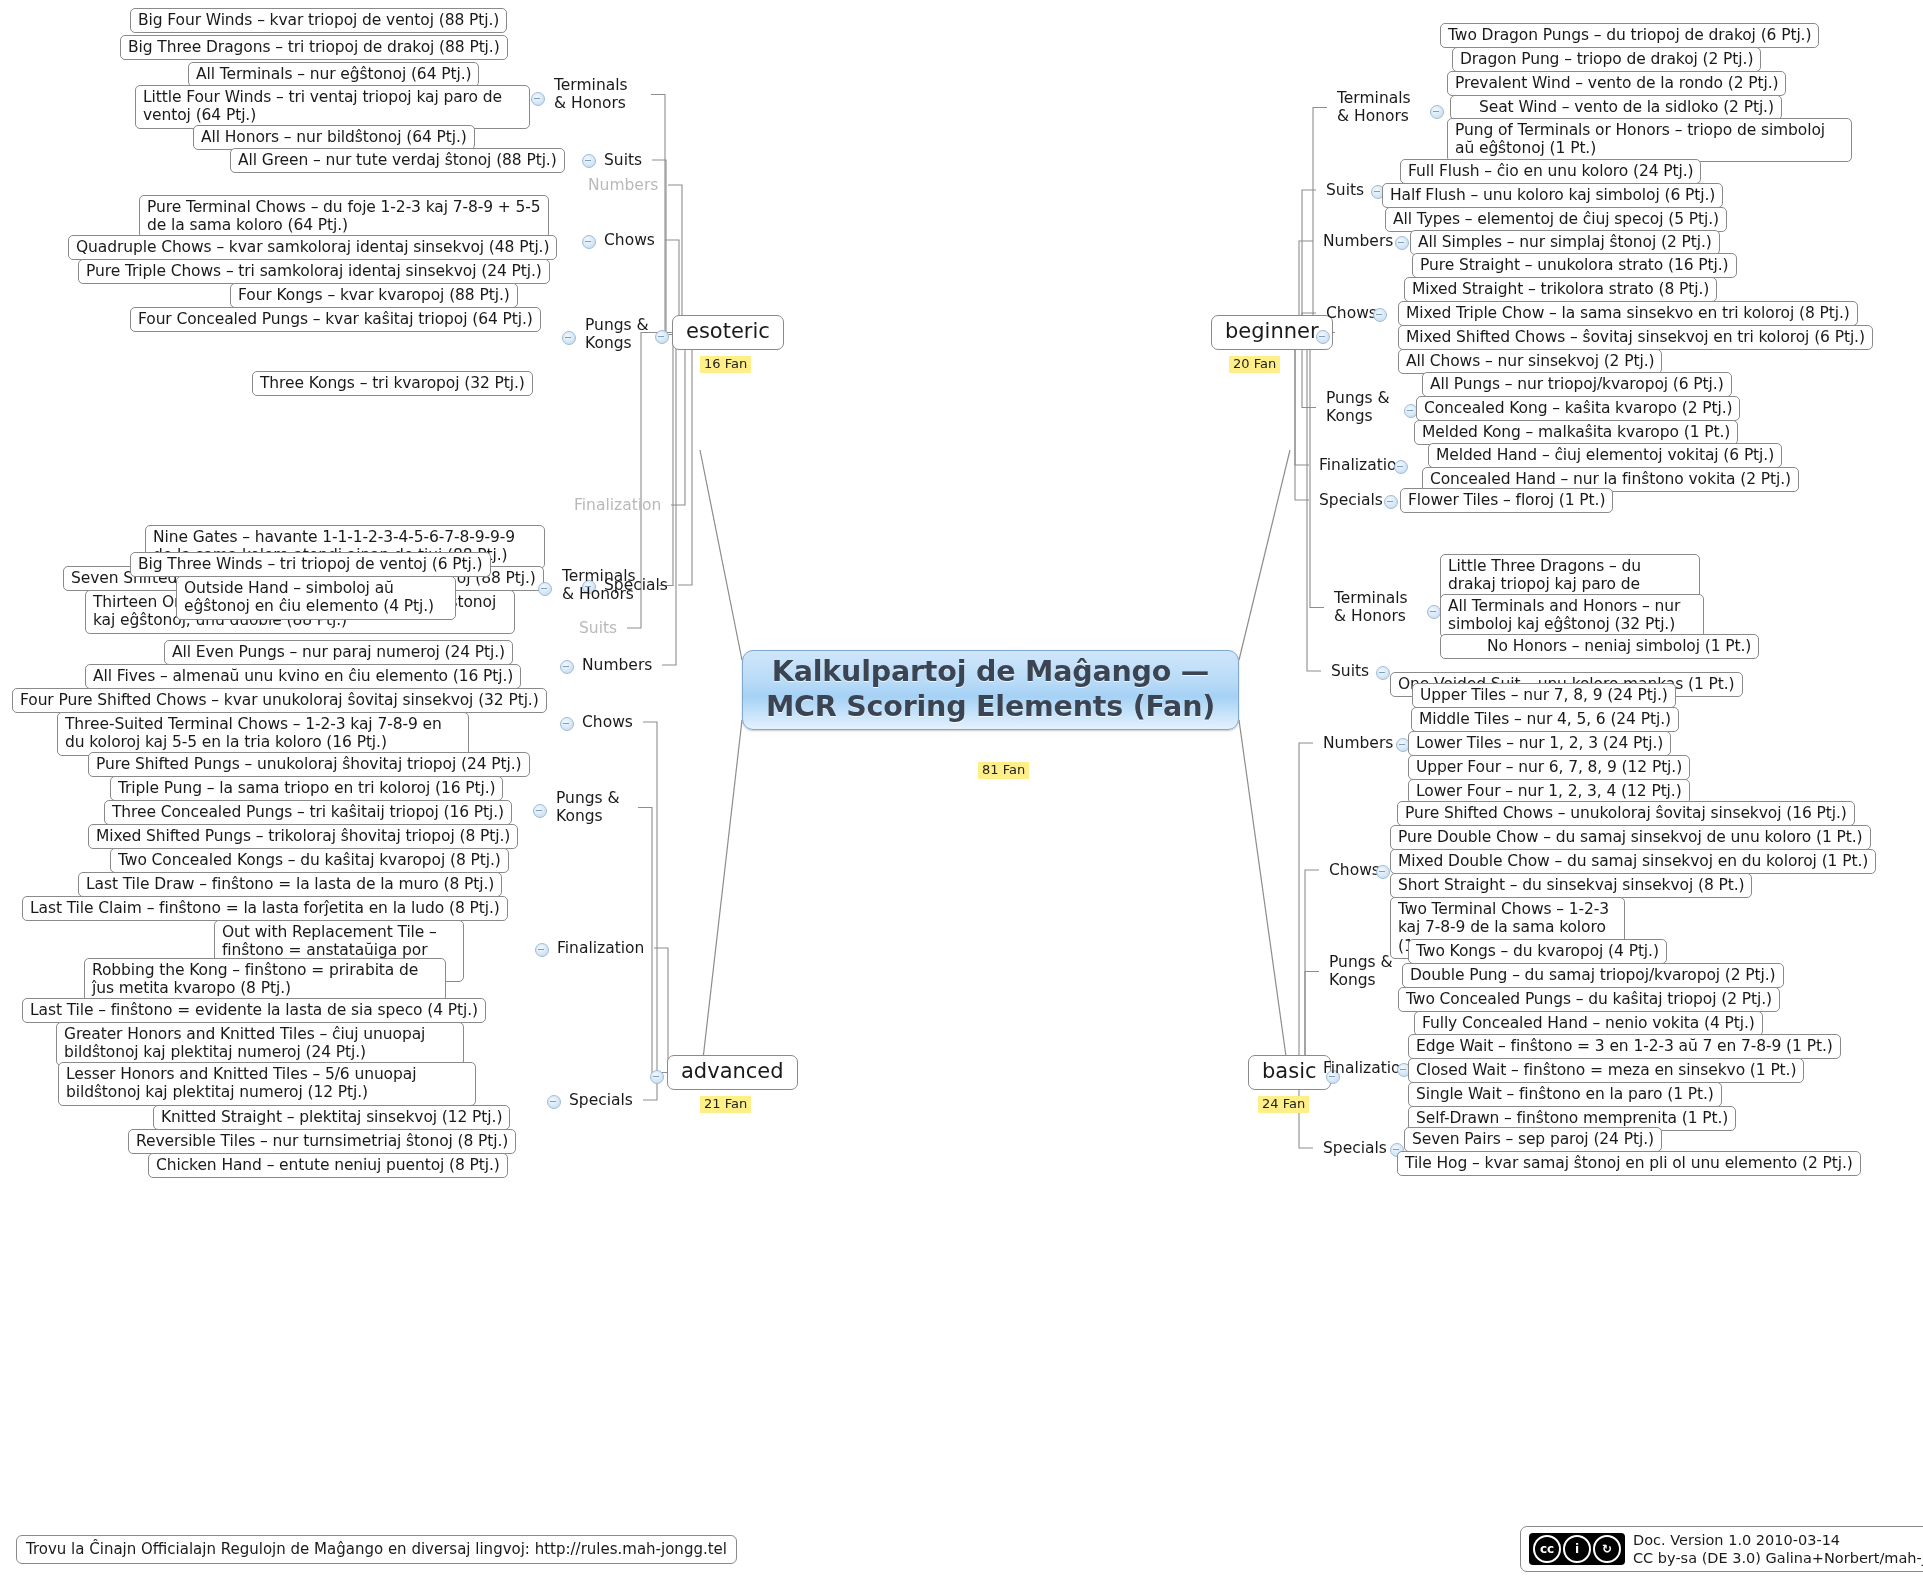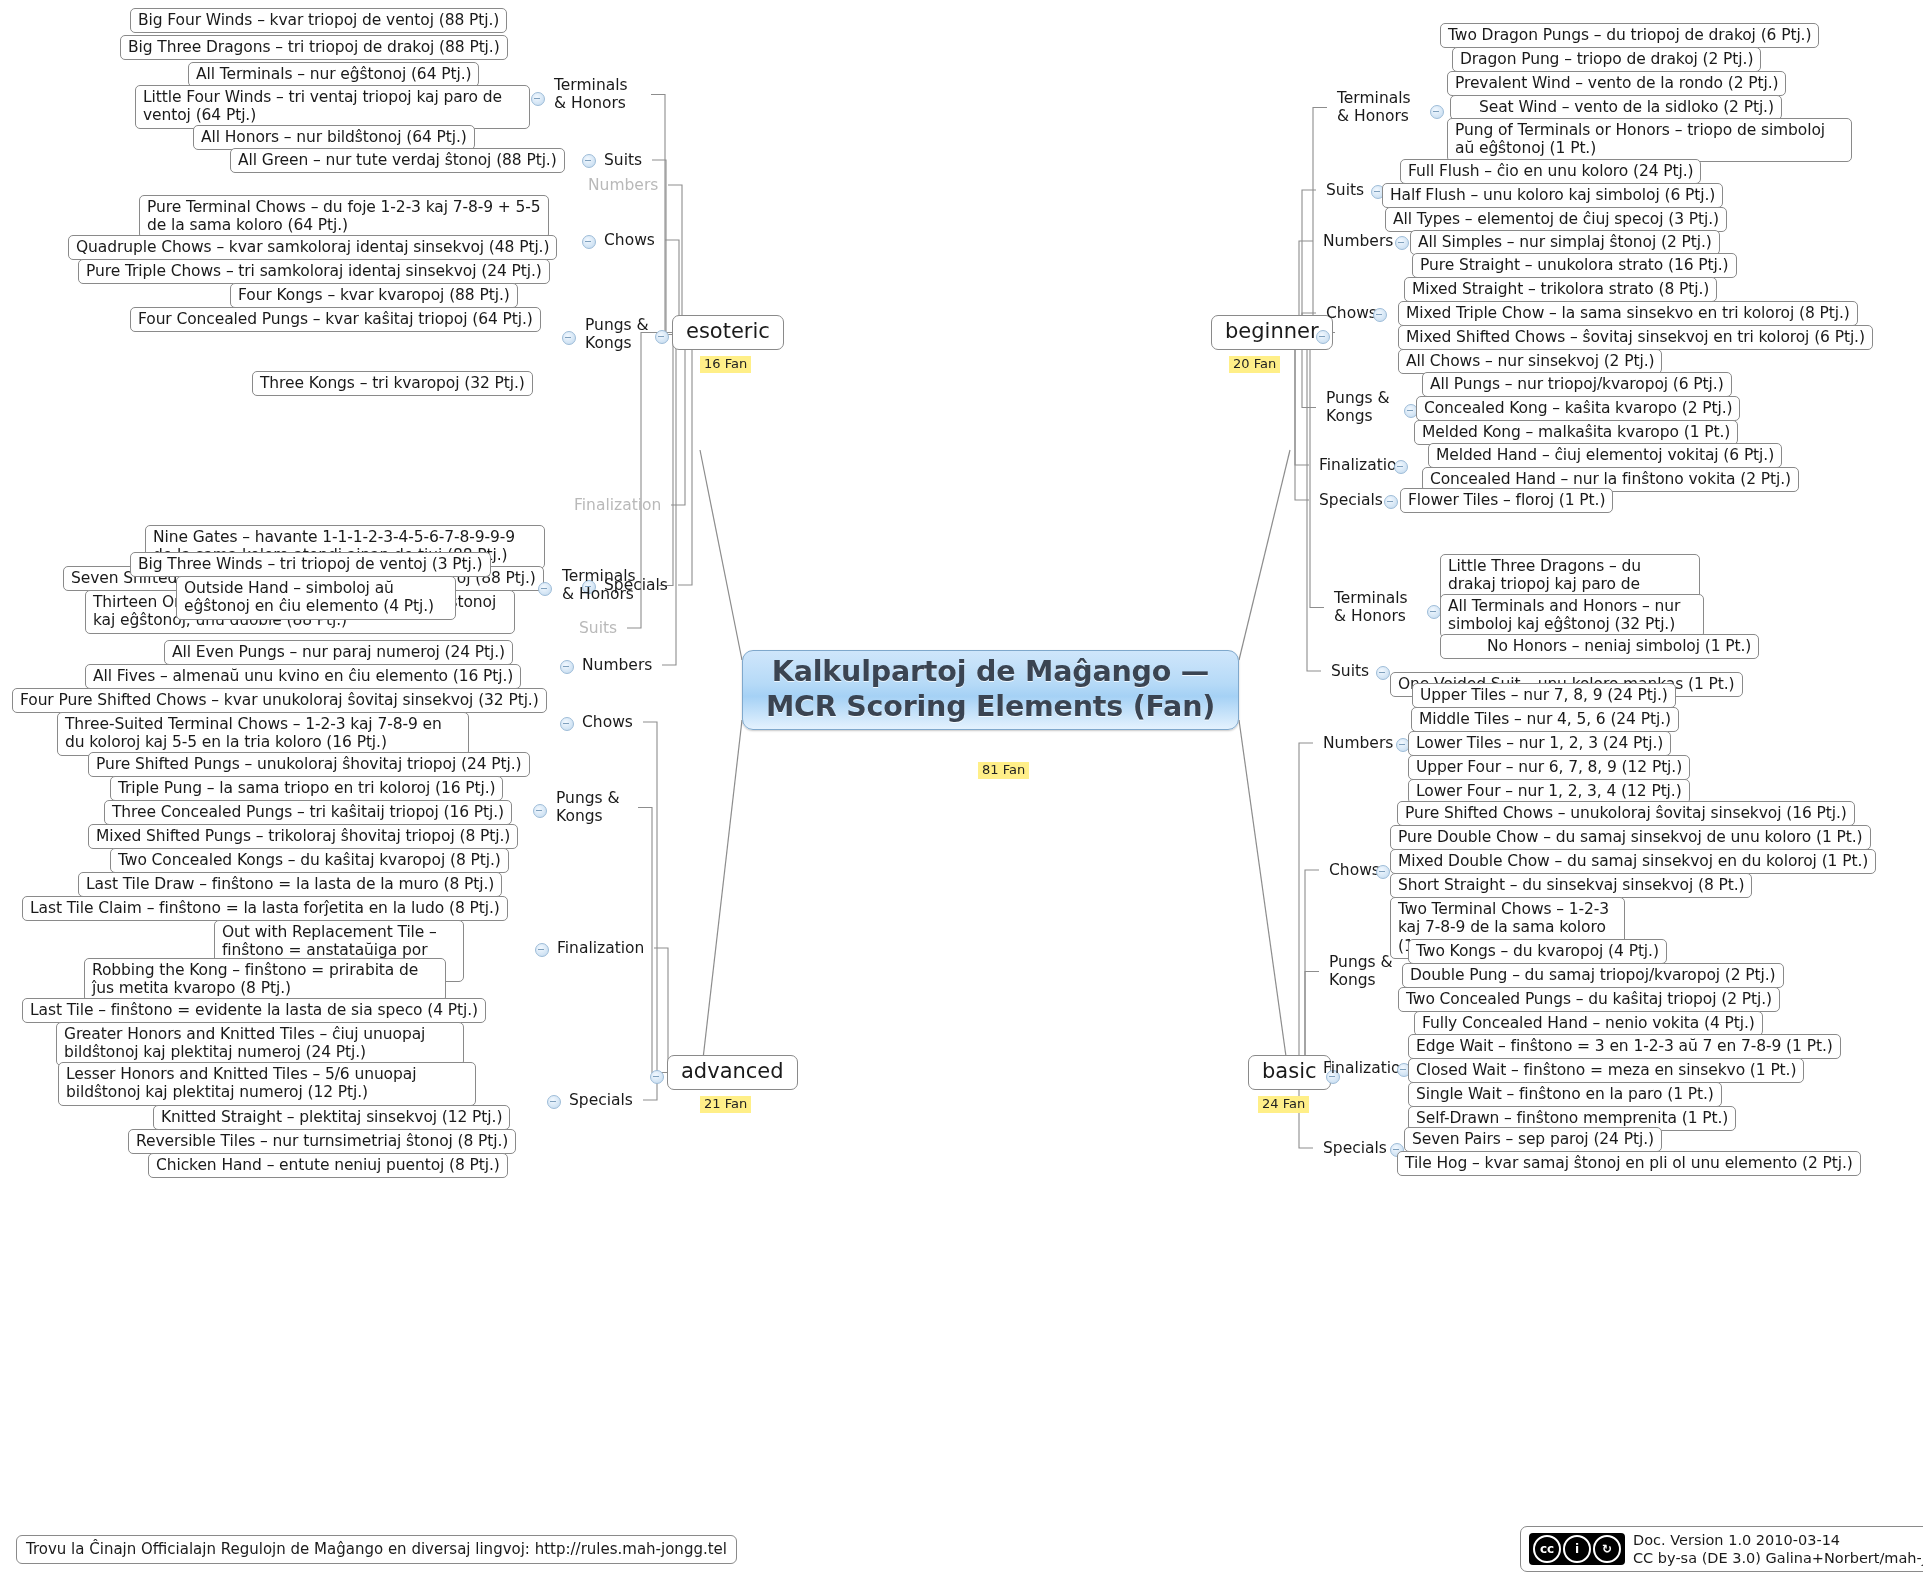--- a/index.html
+++ b/index.html
@@ -234,21 +234,21 @@
   <div class="leaf" style="left:1440px;top:23px;">Two Dragon Pungs – du triopoj de drakoj (6 Ptj.)</div>
   <div class="leaf" style="left:1452px;top:47px;">Dragon Pung – triopo de drakoj (2 Ptj.)</div>
   <div class="leaf" style="left:1447px;top:71px;">Prevalent Wind – vento de la rondo (2 Ptj.)</div>
   <div class="leaf" style="left:1450px;top:95px;padding-left:28px;">Seat Wind – vento de la sidloko (2 Ptj.)</div>
   <div class="leaf wrap" style="left:1447px;top:118px;width:405px;">Pung of Terminals or Honors – triopo de simboloj aŭ eĝŝtonoj (1 Pt.)</div>
 
   <div class="cat" style="left:1322px;top:180px;">Suits</div>
   <div class="tog" style="left:1371px;top:185px;"></div>
   <div class="leaf" style="left:1400px;top:159px;">Full Flush – ĉio en unu koloro (24 Ptj.)</div>
   <div class="leaf" style="left:1382px;top:183px;">Half Flush – unu koloro kaj simboloj (6 Ptj.)</div>
-  <div class="leaf" style="left:1385px;top:207px;">All Types – elementoj de ĉiuj specoj (3 Ptj.)</div>
+  <div class="leaf" style="left:1385px;top:207px;">All Types – elementoj de ĉiuj specoj (5 Ptj.)</div>
 
   <div class="cat" style="left:1319px;top:231px;">Numbers</div>
   <div class="tog" style="left:1395px;top:236px;"></div>
   <div class="leaf" style="left:1410px;top:230px;">All Simples – nur simplaj ŝtonoj (2 Ptj.)</div>
 
   <div class="cat" style="left:1322px;top:303px;">Chows</div>
   <div class="tog" style="left:1373px;top:308px;"></div>
   <div class="leaf" style="left:1412px;top:253px;">Pure Straight – unukolora strato (16 Ptj.)</div>
   <div class="leaf" style="left:1404px;top:277px;">Mixed Straight – trikolora strato (8 Ptj.)</div>
   <div class="leaf" style="left:1398px;top:301px;">Mixed Triple Chow – la sama sinsekvo en tri koloroj (8 Ptj.)</div>
@@ -265,21 +265,21 @@
   <div class="tog" style="left:1394px;top:460px;"></div>
   <div class="leaf" style="left:1428px;top:443px;">Melded Hand – ĉiuj elementoj vokitaj (6 Ptj.)</div>
   <div class="leaf" style="left:1422px;top:467px;">Concealed Hand – nur la finŝtono vokita (2 Ptj.)</div>
 
   <div class="cat" style="left:1315px;top:490px;">Specials</div>
   <div class="tog" style="left:1384px;top:495px;"></div>
   <div class="leaf" style="left:1400px;top:488px;">Flower Tiles – floroj (1 Pt.)</div>
 
   <div class="cat wrap" style="left:558px;top:566px;width:95px;">Terminals &amp; Honors</div>
   <div class="tog" style="left:538px;top:582px;"></div>
-  <div class="leaf" style="left:130px;top:552px;">Big Three Winds – tri triopoj de ventoj (3 Ptj.)</div>
+  <div class="leaf" style="left:130px;top:552px;">Big Three Winds – tri triopoj de ventoj (6 Ptj.)</div>
   <div class="leaf wrap" style="left:176px;top:576px;width:280px;">Outside Hand – simboloj aŭ eĝŝtonoj en ĉiu elemento (4 Ptj.)</div>
 
   <div class="cat empty" style="left:575px;top:618px;">Suits</div>
 
   <div class="cat" style="left:578px;top:655px;">Numbers</div>
   <div class="tog" style="left:560px;top:660px;"></div>
   <div class="leaf" style="left:164px;top:640px;">All Even Pungs – nur paraj numeroj (24 Ptj.)</div>
   <div class="leaf" style="left:85px;top:664px;">All Fives – almenaŭ unu kvino en ĉiu elemento (16 Ptj.)</div>
 
   <div class="cat" style="left:578px;top:712px;">Chows</div>

